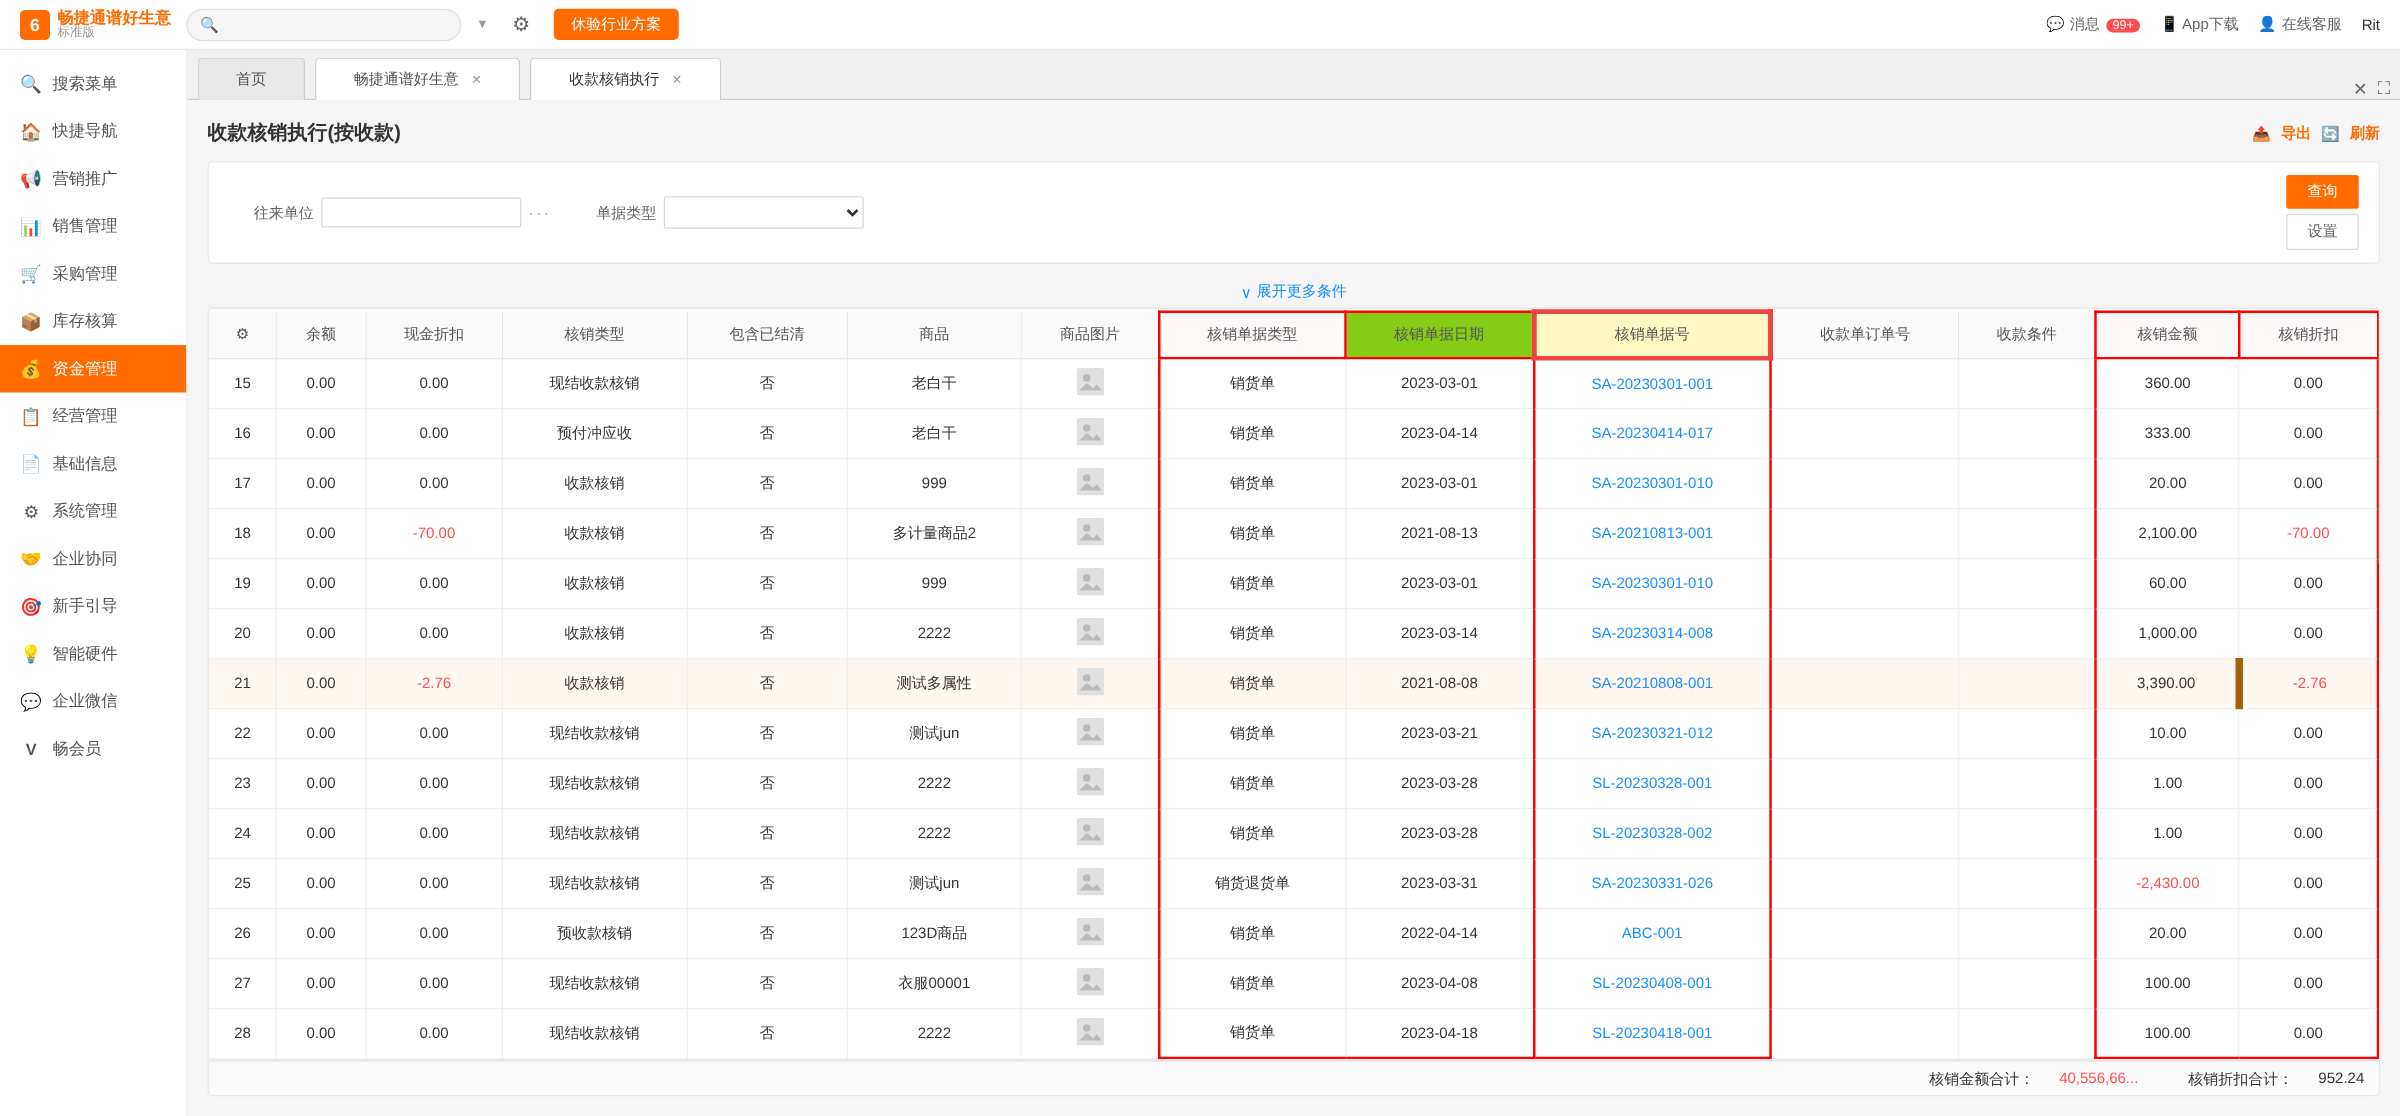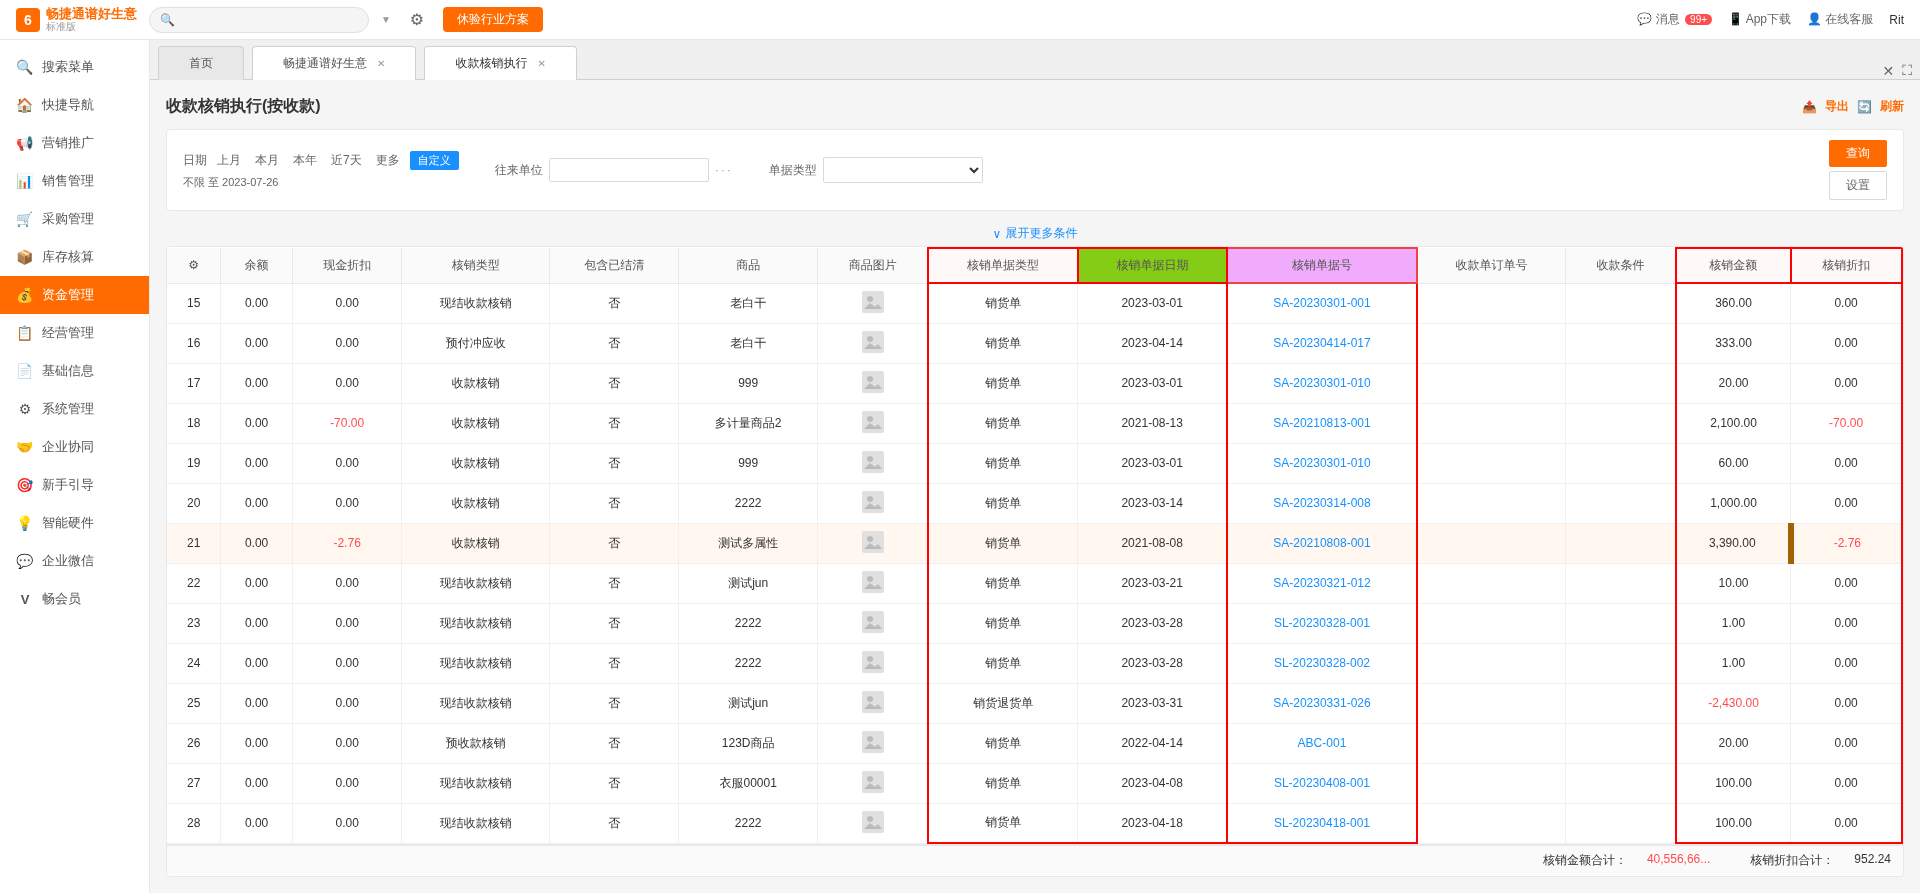--- a/index.html
+++ b/index.html
@@ -199,34 +199,20 @@
         <span>收款核销执行(按收款)</span>
         <div class="page-title-actions">
           <span>📤</span>
           <span>导出</span>
           <span>🔄</span>
           <span>刷新</span>
         </div>
       </div>
 
       <div class="filter-bar">
-        <div style="display:flex;flex-direction:column;gap:4px">
-          <div class="filter-group">
-            <span class="filter-label">日期</span>
-            <span class="filter-link">上月</span>
-            <span class="filter-link">本月</span>
-            <span class="filter-link">本年</span>
-            <span class="filter-link">近7天</span>
-            <span class="filter-link">更多</span>
-            <button class="filter-custom">自定义</button>
-          </div>
-          <div>
-            <span class="filter-date-range">不限 至 2023-07-26</span>
-          </div>
-        </div>
         <div class="filter-group" style="margin-left:20px">
           <span class="filter-label">往来单位</span>
           <input type="text" class="filter-input" placeholder="" style="">
           <span class="dots-sep">···</span>
         </div>
         <div class="filter-group" style="margin-left:20px">
           <span class="filter-label">单据类型</span>
           <select class="filter-select">
             <option></option>
           </select>
@@ -248,21 +234,21 @@
             <tr>
               <th>⚙</th>
               <th>余额</th>
               <th>现金折扣</th>
               <th>核销类型</th>
               <th>包含已结清</th>
               <th>商品</th>
               <th>商品图片</th>
               <th style="border:2px solid red;background:#fff8f8">核销单据类型</th>
               <th style="border:2px solid red;background:#84cc16">核销单据日期</th>
-              <th style="border:2px solid #ef4444;background:#f0abfc">核销单据号</th>
+              <th style="border:4px solid #ef4444;background:#fef9c3">核销单据号</th>
               <th>收款单订单号</th>
               <th>收款条件</th>
               <th style="border:2px solid red;background:#fff8f8">核销金额</th>
               <th style="border:2px solid red;background:#fff8f8">核销折扣</th>
             </tr>
           </thead>
           <tbody id="table-body">
           <tr>
     <td>15</td>
     <td>0.00</td>

